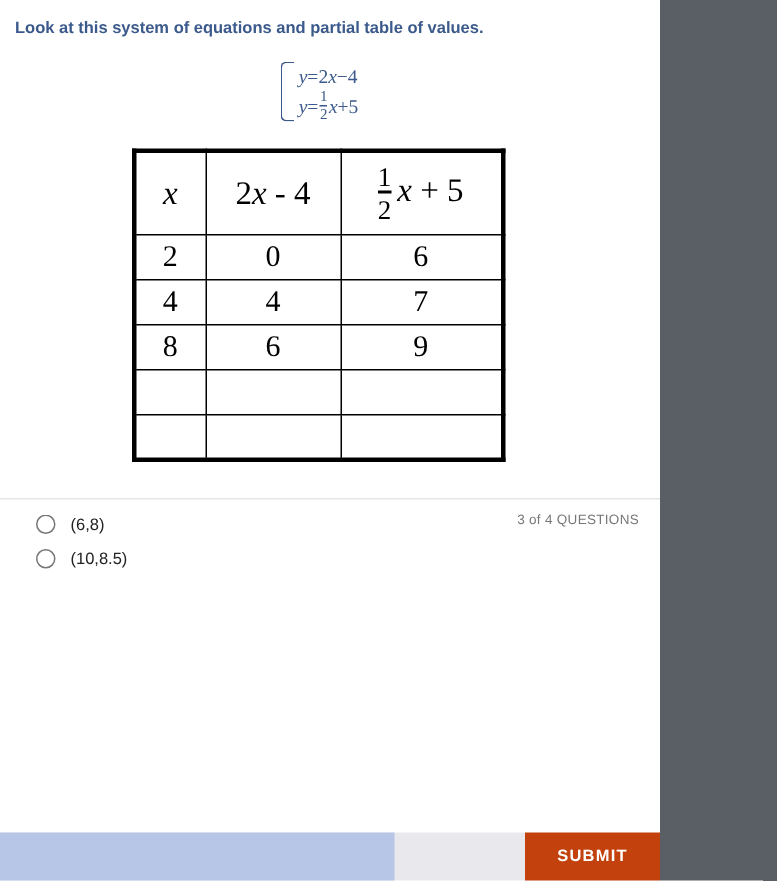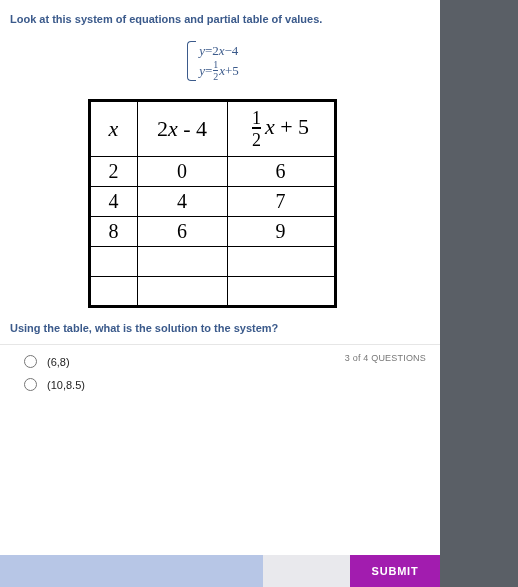--- a/index.html
+++ b/index.html
@@ -148,21 +148,21 @@
       background: #e9e9ed;
       position: relative;
     }
     .progress-fill {
       position: absolute;
       left: 0; top: 0; bottom: 0;
       background: #b7c6e6;
     }
     .submit-btn {
       width: 90px;
-      background: #a21caf;
+      background: #c2410c;
       color: #fff;
       font-size: 11px;
       font-weight: 700;
       letter-spacing: 0.8px;
       border: none;
       display: flex;
       align-items: center;
       justify-content: center;
       cursor: pointer;
     }
@@ -236,21 +236,20 @@
         </tr>
         <tr>
           <td></td>
           <td></td>
           <td></td>
         </tr>
       </tbody>
         </table>
     </div>
 
-    <p class="question">Using the table, what is the solution to the system?</p>
   </div>
 
   <div class="answers-block">
     <div class="qcount">3 of 4 QUESTIONS</div>
 
     <label class="option">
       <input type="radio" name="ans" style="">
       <span>(6,8)</span>
     </label>
     <label class="option">

